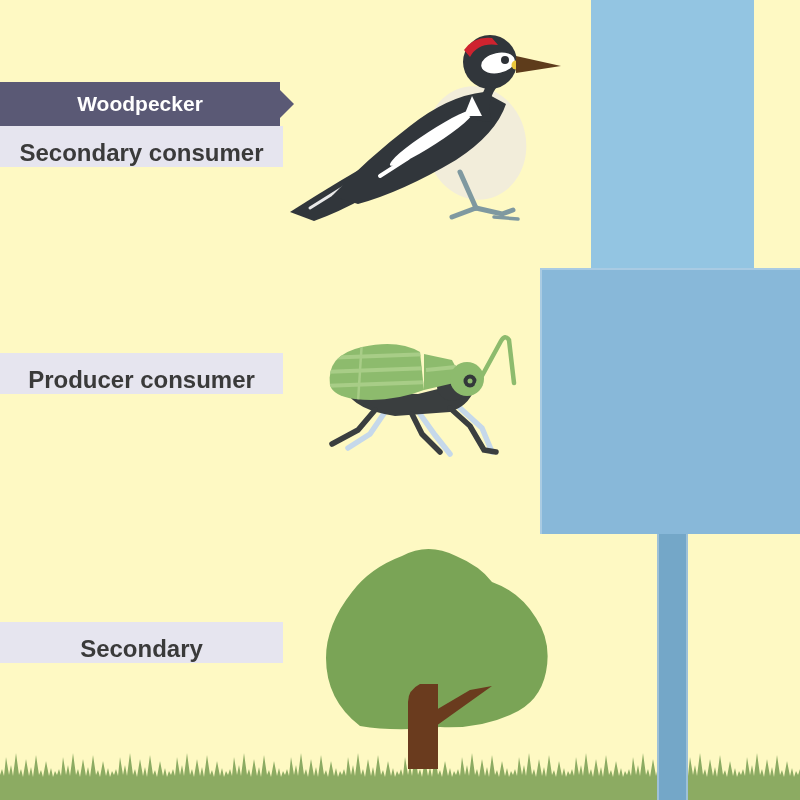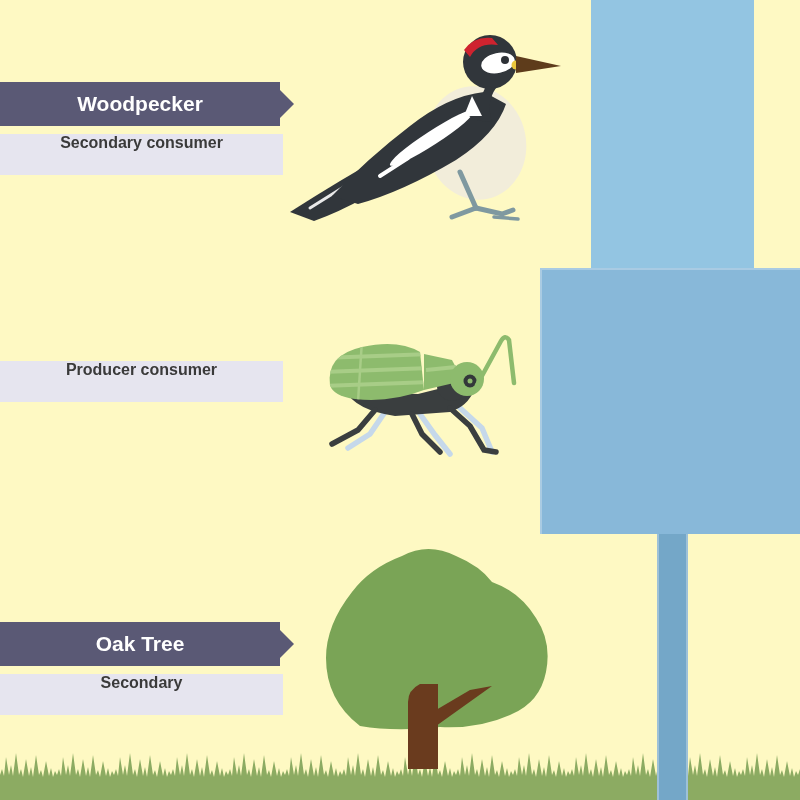--- a/index.html
+++ b/index.html
@@ -28,23 +28,23 @@
     position:relative;width:280px;height:44px;background:#5a5975;
     color:#ffffff;font-size:21px;font-weight:bold;
     display:flex;align-items:center;justify-content:center;
   }
   .banner-tip{
     position:absolute;left:280px;top:50%;margin-top:-14px;width:0;height:0;
     border-top:14px solid transparent;border-bottom:14px solid transparent;
     border-left:14px solid #5a5975;
   }
   .sublabel{
-    margin-top:8px;width:283px;height:41px;background:#e6e5ef;
-    color:#3a3a3a;font-size:16px;font-weight:bold;
-    display:flex;align-items:flex-start;justify-content:center;
+    margin-top:0;width:283px;height:41px;background:#e6e5ef;
+    color:#3a3a3a;font-size:24px;font-weight:bold;
+    display:flex;align-items:flex-end;justify-content:center;
   }
   
   .illus{position:absolute;z-index:3;}
   #bird{left:280px;top:30px;}
   #insect{left:300px;top:330px;}
   #tree{left:290px;top:530px;z-index:3;}
   .grass{position:absolute;left:0;top:745px;width:800px;height:55px;z-index:2;}
 </style>
 </head>
 <body>
@@ -74,24 +74,20 @@
     </div>
   </div>
 
   <div class="lvl" style="top:353px">
     <div class="sublabel">
       <span>Producer consumer</span>
     </div>
   </div>
 
   <div class="lvl" style="top:622px">
-    <div class="banner">
-      <span>Oak Tree</span>
-      <span class="banner-tip"></span>
-    </div>
     <div class="sublabel">
       <span>Secondary</span>
     </div>
   </div>
 
   <svg id="bird" class="illus" width="300" height="200" viewBox="0 0 300 200">
 
     <path d="M10,182 Q60,150 110,122 L148,128 Q82,174 34,191 Z" fill="#31363b"></path>
     <path d="M30,178 L78,148" stroke="#e9e9e9" stroke-width="3" stroke-linecap="round" fill="none"></path>
 

